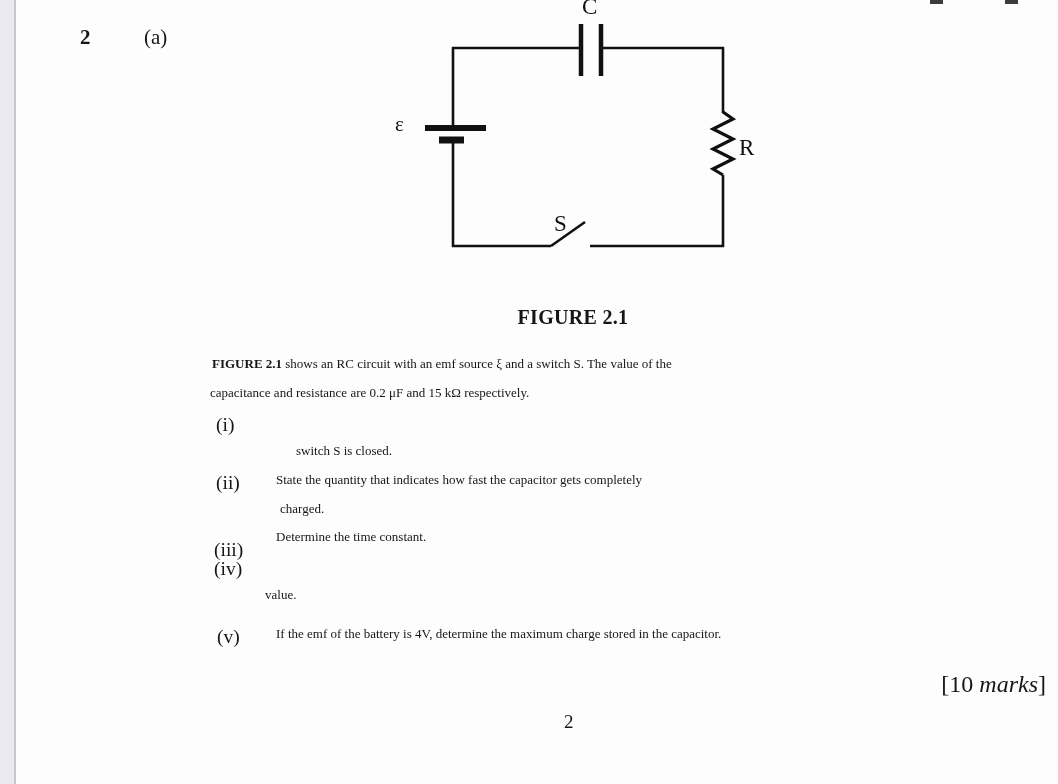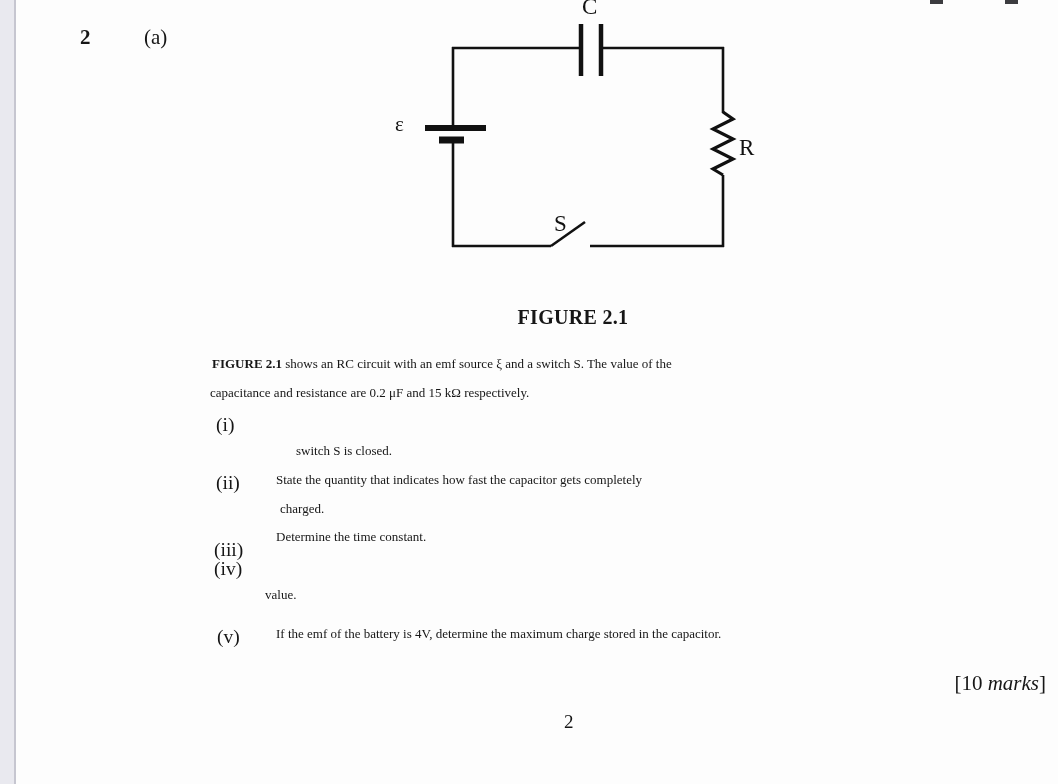--- a/index.html
+++ b/index.html
@@ -52,21 +52,21 @@
   .t-i1  { left: 276px; top: 414px; }
   .t-i2  { left: 296px; top: 443px; text-align: right; }
   .t-ii1 { left: 276px; top: 472px; }
   .t-ii2 { left: 280px; top: 501px; }
   .t-iii1{ left: 276px; top: 529px; }
   .t-iv1 { left: 276px; top: 558px; }
   .t-iv2 { left: 265px; top: 587px; }
   .t-v1  { left: 276px; top: 626px; }
   .marks-line {
     position: absolute; right: 12px; top: 671px;
-    font-size: 21px; white-space: nowrap;
+    font-size: 24px; white-space: nowrap;
   }
   .page-num {
     position: absolute; left: 564px; top: 711px;
     font-size: 19px;
   }
   .it { font-style: italic; }
   .bd { font-weight: bold; }
   svg text { font-family: "Liberation Serif", "DejaVu Serif", serif; fill: #111; }
 </style>
 </head>

